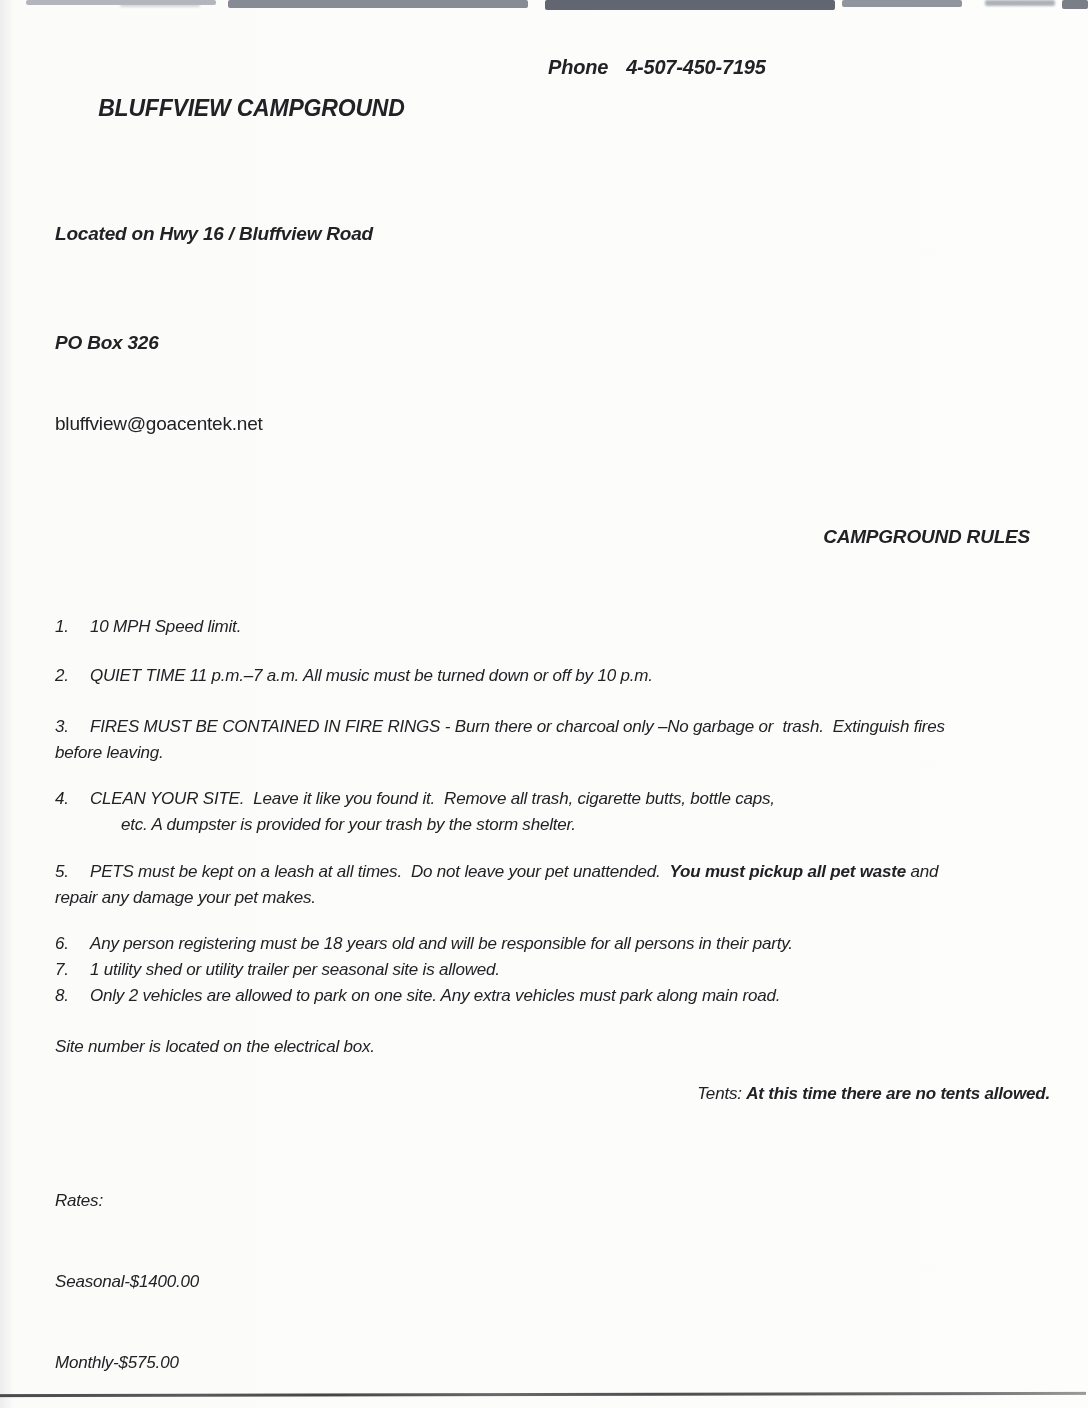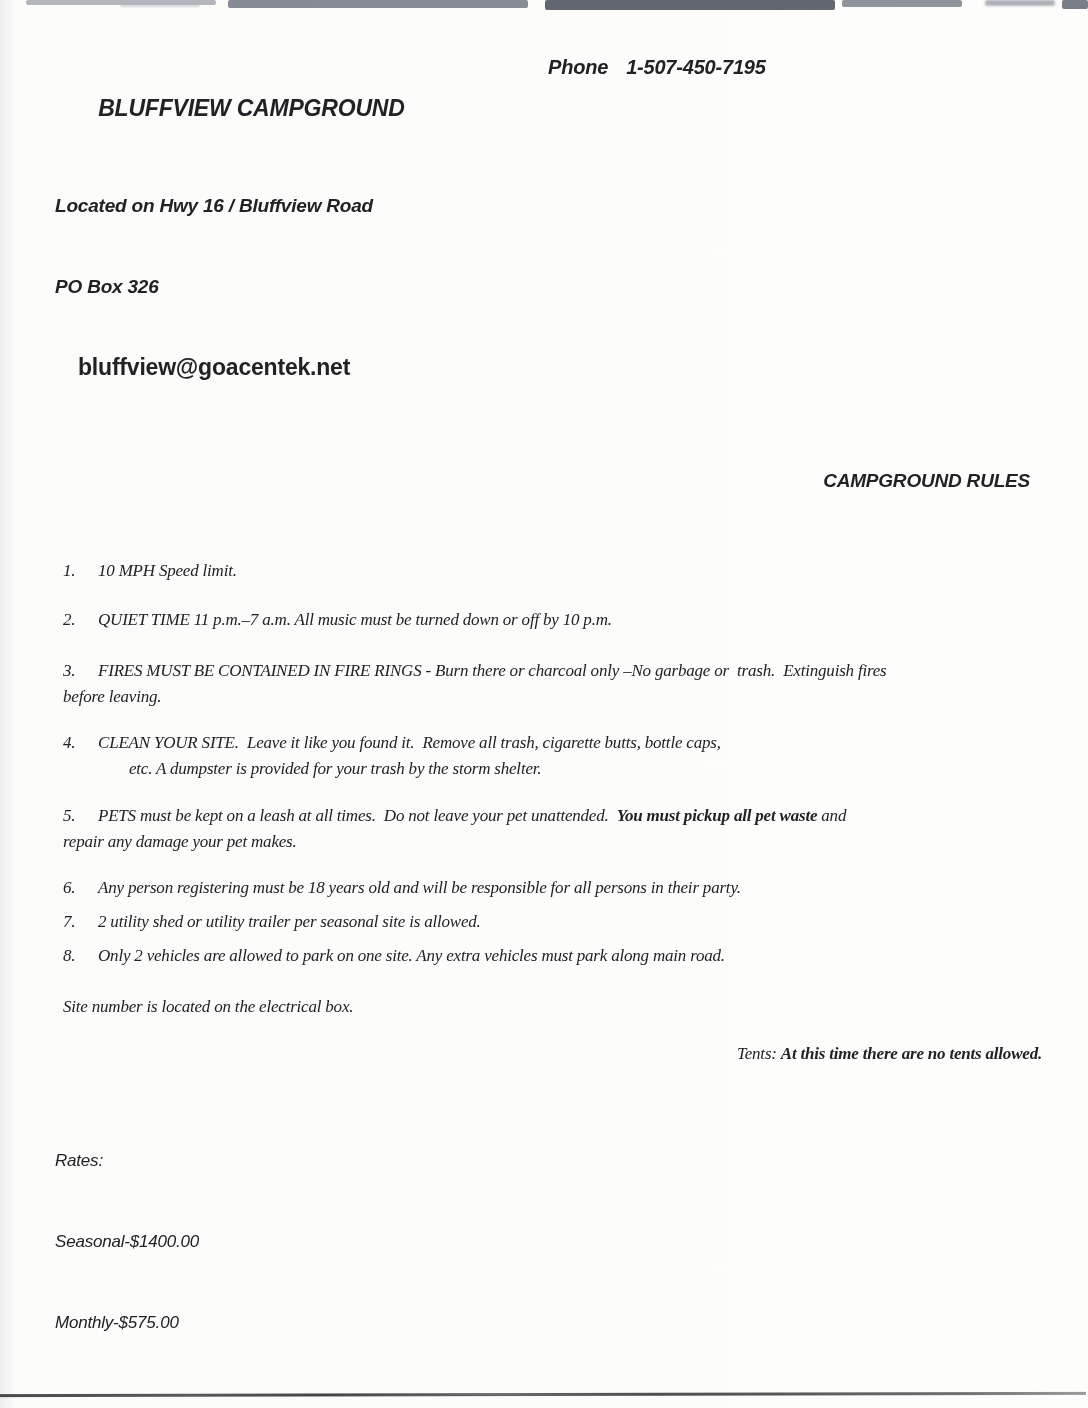--- a/index.html
+++ b/index.html
@@ -29,29 +29,29 @@
   .hdr{margin-top:52px;position:relative;}
   .biz-name{
     font-size:23px;font-weight:bold;font-style:italic;
     margin:16px;display:inline-block;line-height:29px;letter-spacing:-0.2px;
   }
   .phone{
     position:absolute;left:493px;top:1px;
     font-size:20px;font-weight:bold;font-style:italic;line-height:29px;
   }
   .phone .num{margin-left:18px;}
-  .hdr-line{font-size:19px;font-weight:bold;font-style:italic;line-height:29px;}
-  .email-line{font-size:23px;font-weight:bold;font-style:normal;line-height:29px;margin-left:23px;}
+  .hdr-line{font-size:19px;font-weight:bold;font-style:italic;line-height:29px;margin-top:28px;}
+  .email-line{font-size:19px;font-weight:normal;font-style:normal;line-height:29px;}
   
   .rules-title{
     text-align:right;font-size:19px;font-weight:bold;font-style:italic;
     margin:34px 20px 0 0;line-height:26px;
   }
   
-  p{margin:8px;font-family:Liberation Serif, serif;}
+  p{margin:0;}
   .rule{margin-top:23px;}
   .rule .num{display:inline-block;width:35px;font-style:italic;white-space:pre;}
   .r3{margin-top:25px;}
   .r4{margin-top:20px;}
   .r5{margin-top:21px;}
   .r6{margin-top:20px;}
   .r7,.r8{margin-top:0;}
   .indent66{padding-left:66px;}
   .site-note{margin-top:25px;}
   .tents-note{margin-top:21px;text-align:right;}
@@ -84,41 +84,41 @@
   <div class="artifact top-a4"></div>
   <div class="artifact top-a5"></div>
   <div class="artifact top-a6"></div>
   <div class="artifact top-a7"></div>
   <div class="artifact bottom-line"></div>
 
   <div class="content">
 
     <div class="hdr">
       <h1 class="biz-name">BLUFFVIEW CAMPGROUND</h1>
-      <div class="phone"><span>Phone</span><span class="num">1-507-450-7195</span></div>
+      <div class="phone"><span>Phone</span><span class="num">4-507-450-7195</span></div>
       <div class="hdr-line">Located on Hwy 16 / Bluffview Road</div>
       <div class="hdr-line">PO Box 326</div>
       <div class="email-line">bluffview@goacentek.net</div>
     </div>
 
     <h2 class="rules-title">CAMPGROUND RULES</h2>
 
     <p class="rule r1" style="margin-top:64px;"><span class="num">1.</span><span>10 MPH Speed limit.</span></p>
 
     <p class="rule r2"><span class="num">2.</span><span>QUIET TIME 11 p.m.–7 a.m. All music must be turned down or off by 10 p.m.</span></p>
 
     <p class="rule r3"><span class="num">3.</span><span>FIRES MUST BE CONTAINED IN FIRE RINGS - Burn there or charcoal only –No garbage or  trash.  Extinguish fires</span><br><span>before leaving.</span></p>
 
     <p class="rule r4"><span class="num">4.</span><span>CLEAN YOUR SITE.  Leave it like you found it.  Remove all trash, cigarette butts, bottle caps,</span><br><span class="indent66">etc. A dumpster is provided for your trash by the storm shelter.</span></p>
 
     <p class="rule r5"><span class="num">5.</span><span>PETS must be kept on a leash at all times.  Do not leave your pet unattended.  </span><b>You must pickup all pet waste</b><span> and</span><br><span>repair any damage your pet makes.</span></p>
 
     <p class="rule r6"><span class="num">6.</span><span>Any person registering must be 18 years old and will be responsible for all persons in their party.</span></p>
 
-    <p class="rule r7"><span class="num">7.</span><span>2 utility shed or utility trailer per seasonal site is allowed.</span></p>
+    <p class="rule r7"><span class="num">7.</span><span>1 utility shed or utility trailer per seasonal site is allowed.</span></p>
 
     <p class="rule r8"><span class="num">8.</span><span>Only 2 vehicles are allowed to park on one site. Any extra vehicles must park along main road.</span></p>
 
     <p class="site-note">Site number is located on the electrical box.</p>
 
     <p class="tents-note"><span>Tents: </span><b>At this time there are no tents allowed.</b></p>
 
     <div class="rates">
       <div>Rates:</div>
       <div>Seasonal-$1400.00</div>

